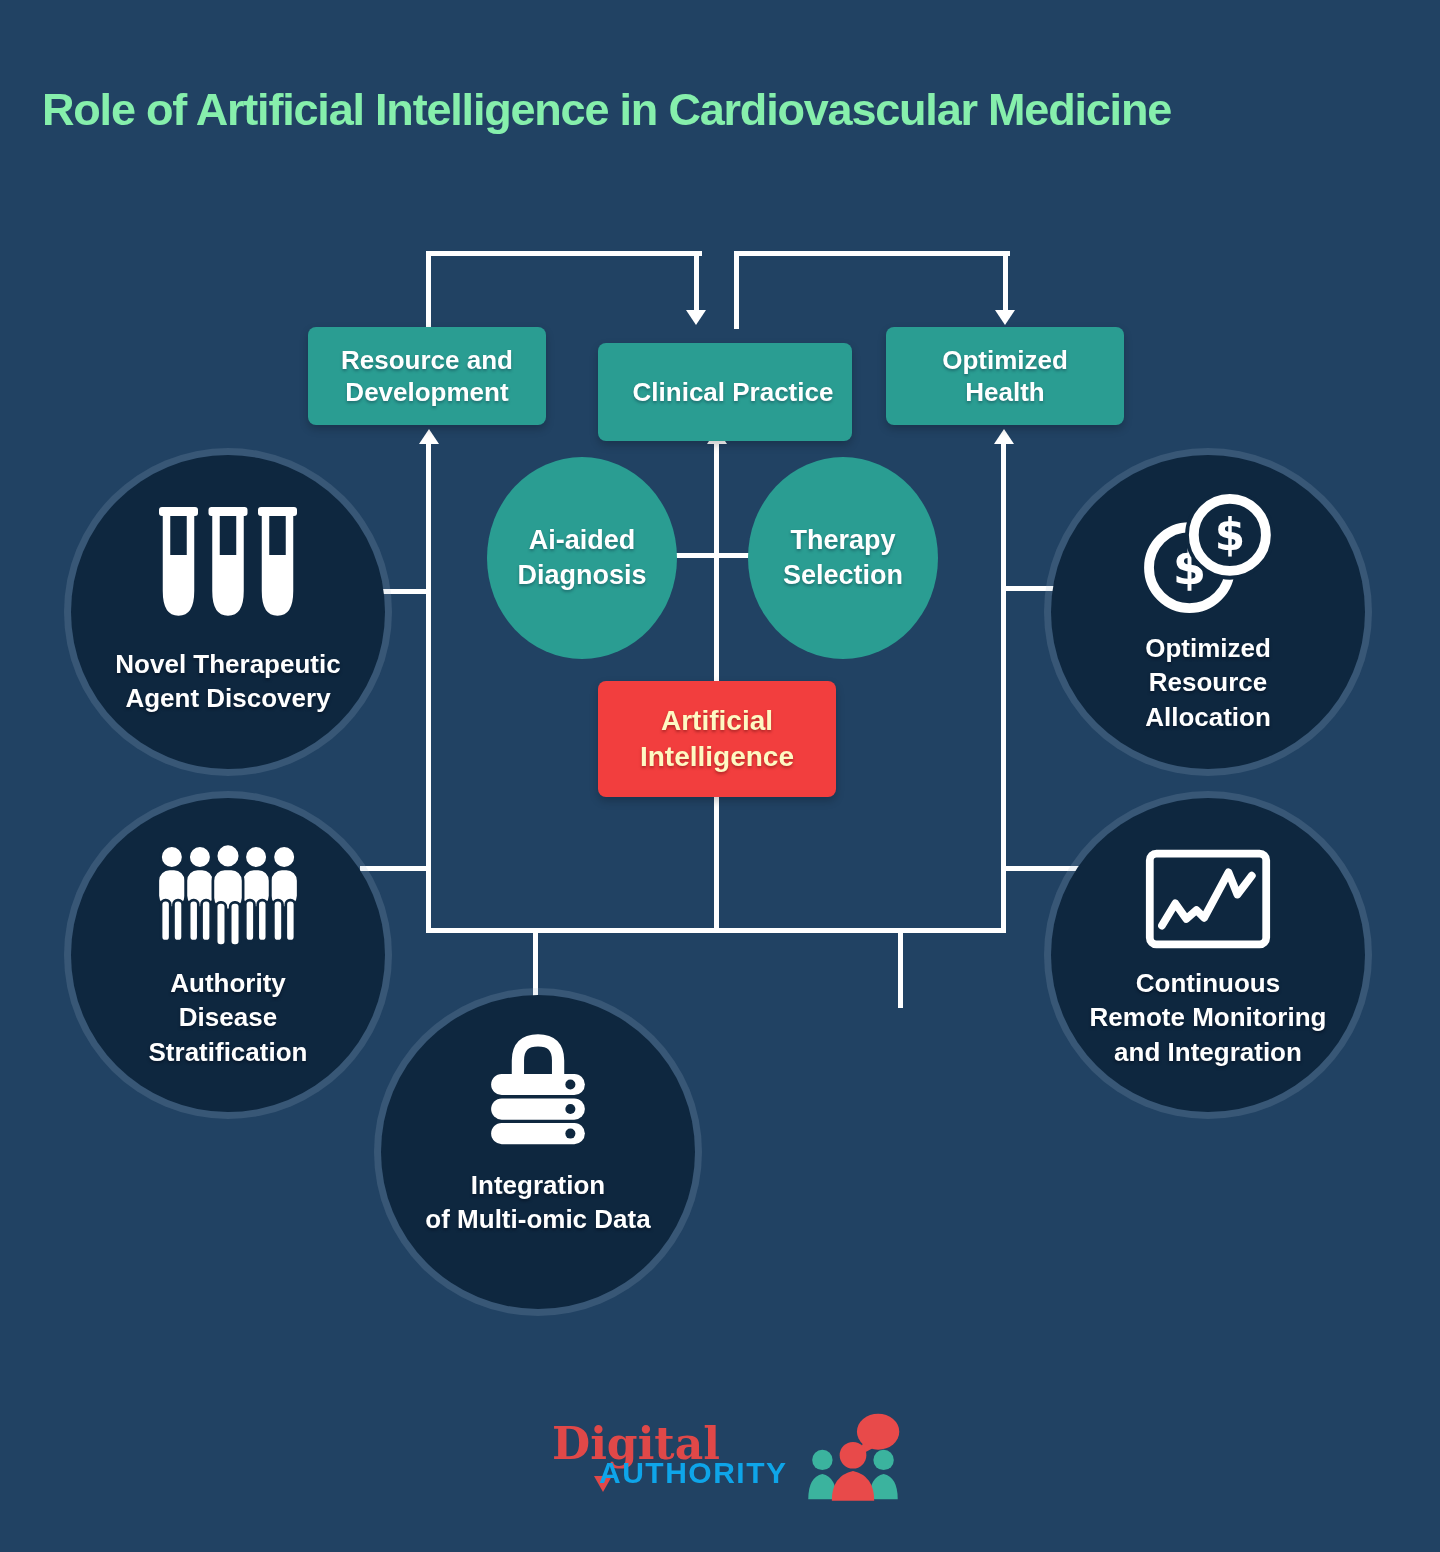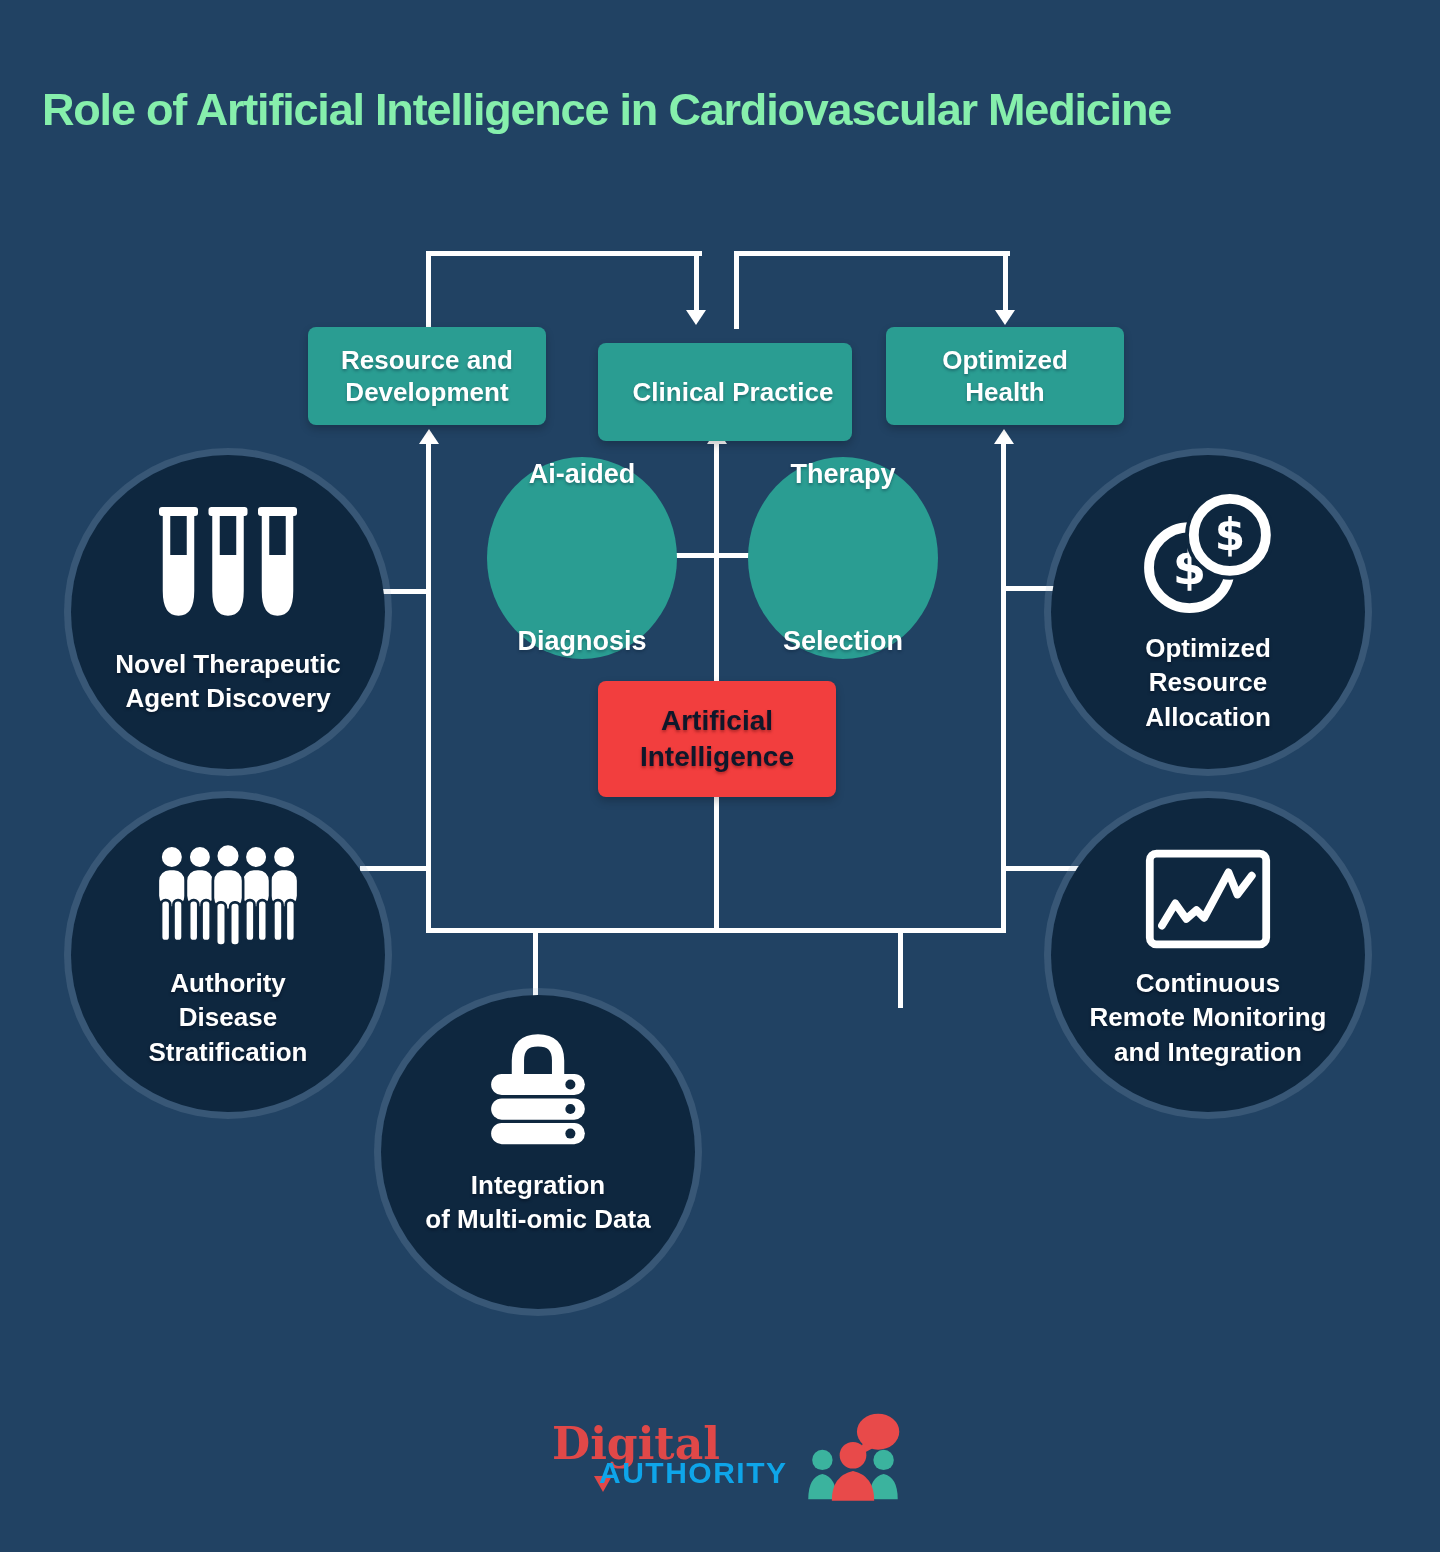--- a/index.html
+++ b/index.html
@@ -24,29 +24,29 @@
     position:absolute;width:238px;height:98px;z-index:3;
     background:#2a9d92;border-radius:8px;
     display:flex;align-items:center;justify-content:center;text-align:center;
     color:#fff;font-size:26px;font-weight:bold;line-height:1.25;
     text-shadow:0 2px 3px rgba(10,30,50,.35);
     box-shadow:0 4px 8px rgba(0,0,0,.22);
   }
   .tcircle{
     position:absolute;width:190px;height:202px;z-index:2;
     background:#2a9d92;border-radius:50%;
-    display:flex;flex-direction:column;align-items:center;justify-content:space-between;
+    display:flex;flex-direction:column;align-items:center;justify-content:center;
     text-align:center;color:#fff;font-size:27px;font-weight:bold;line-height:1.3;
     text-shadow:0 2px 3px rgba(10,30,50,.35);
   }
   .aibox{
     position:absolute;left:598px;top:681px;width:238px;height:116px;z-index:3;
     background:#f23e3e;border-radius:8px;
     display:flex;flex-direction:column;align-items:center;justify-content:center;
-    text-align:center;color:#0f172a;font-size:28px;font-weight:bold;line-height:1.3;
+    text-align:center;color:#fef9c3;font-size:28px;font-weight:bold;line-height:1.3;
     text-shadow:0 2px 3px rgba(120,20,20,.55);
     box-shadow:0 4px 8px rgba(0,0,0,.22);
   }
   .ocircle{
     position:absolute;width:314px;height:314px;z-index:2;
     background:#0e273f;border-radius:50%;
     box-shadow:0 0 0 7px rgba(158,184,205,.18);
     display:flex;flex-direction:column;align-items:center;justify-content:flex-start;
   }
   .olabel{

